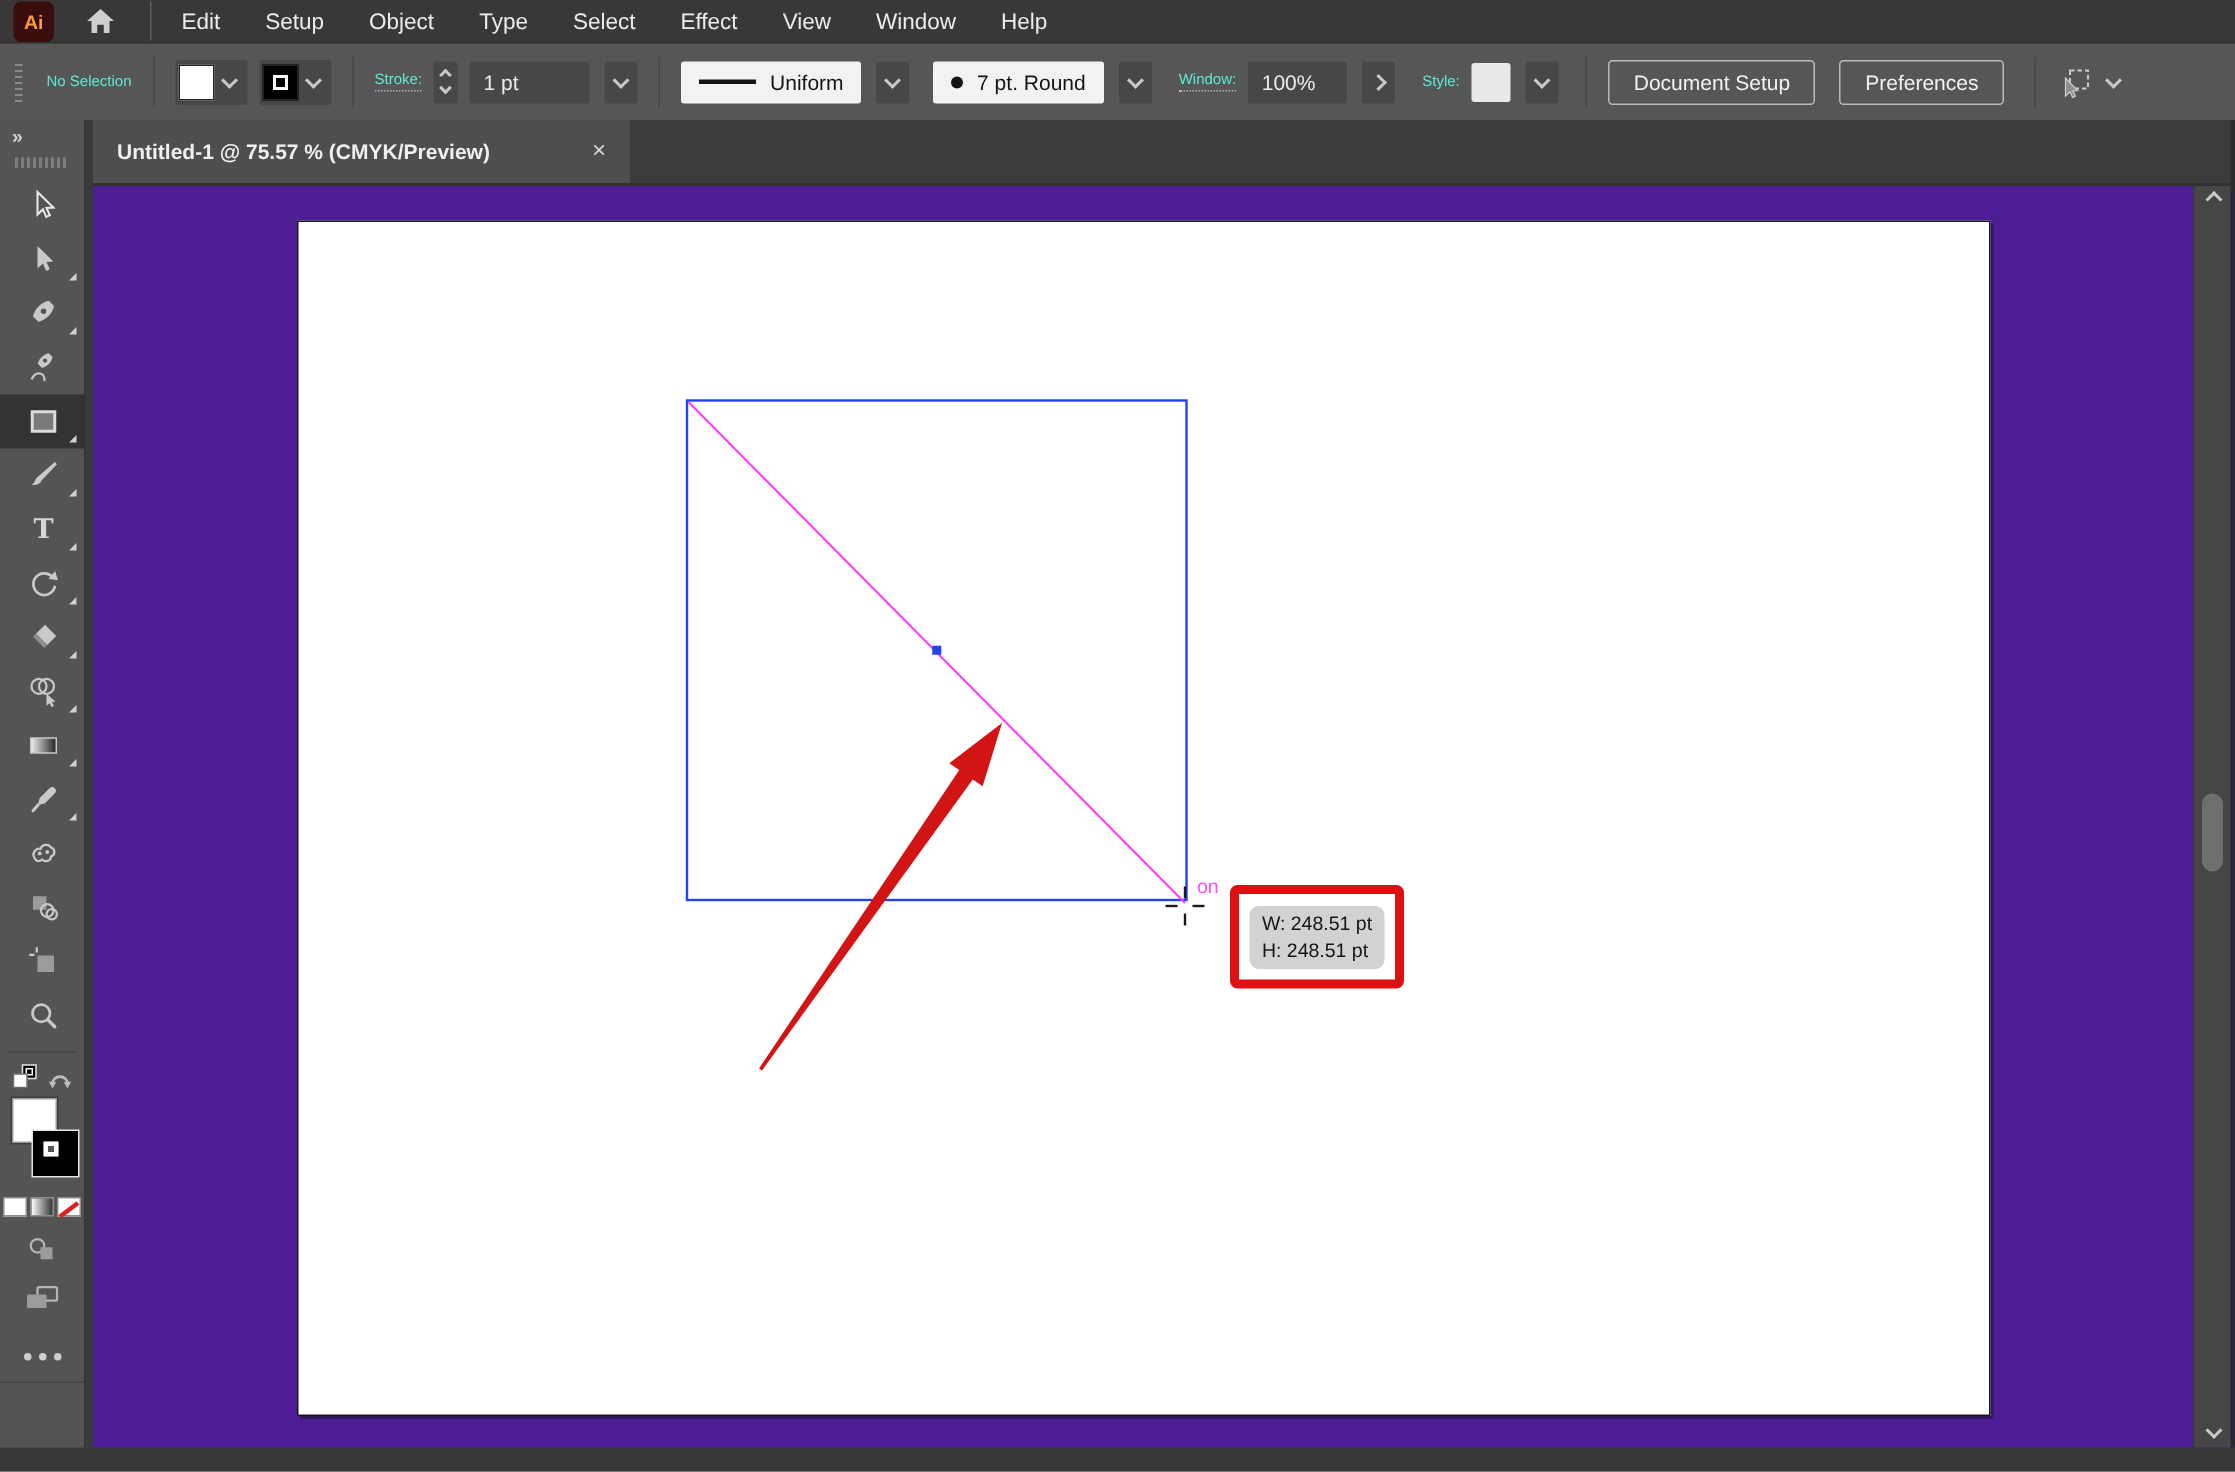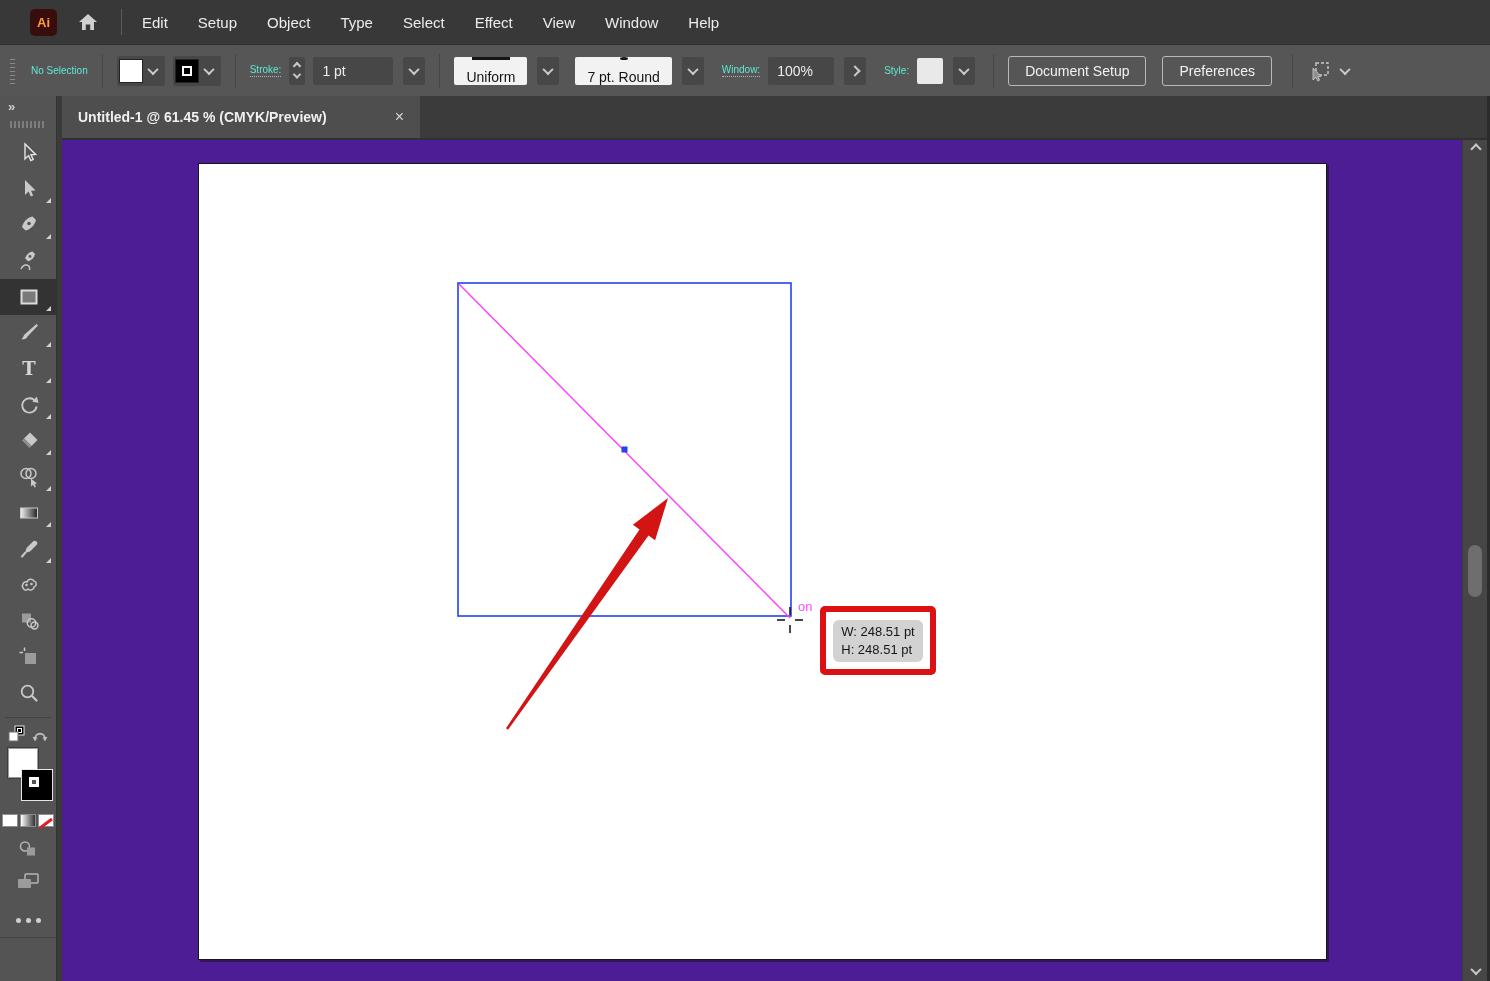--- a/index.html
+++ b/index.html
@@ -1,20 +1,20 @@
 <!DOCTYPE html>
 <html><head>
 <meta charset="utf-8">
 <style>
   * { margin:0; padding:0; box-sizing:border-box; }
   body { font-family:"Liberation Sans", sans-serif; background:#222; }
   .app { position:relative; width:1490px; height:981px; background:#383838; overflow:hidden; color:#e6e6e6; }
 
   
-  .menubar { height:44px; background:#383838; display:flex; align-items:center; padding-left:30px; }
+  .menubar { height:28px; background:#383838; display:flex; align-items:center; padding-left:9px; }
   .ai-logo { width:27px; height:27px; background:#3a0d0d; border-radius:5px; color:#ff9b3e;
              font-weight:bold; font-size:13px; display:flex; align-items:center; justify-content:center; }
   .home-btn { margin-left:20px; display:flex; align-items:center; }
   .mb-sep { width:1px; height:26px; background:#5c5c5c; margin:0 20px 0 22px; }
   .menu-items { display:flex; gap:30px; font-size:15px; color:#ececec; }
   .menu-items span { cursor:default; }
 
   
   .controlbar { height:52px; background:#565656; display:flex; align-items:center; padding:0 10px; gap:8px; border-top:1px solid #2e2e2e; }
   .vgrip { width:5px; height:26px; background:repeating-linear-gradient(0deg,#8a8a8a 0 1px,transparent 1px 4px); margin-right:8px; }
@@ -25,21 +25,21 @@
   .fill-sw { width:24px; height:24px; background:#fff; border:1px solid #232323; }
   .stroke-sw { width:24px; height:24px; background:#000; border:1px solid #232323; }
   .stroke-sw > div { margin:6px; width:10px; height:10px; border:2px solid #fff; }
   .chevbox { width:20px; height:28px; display:flex; align-items:center; justify-content:center; }
   .chev { width:8px; height:8px; border-right:2px solid #c9c9c9; border-bottom:2px solid #c9c9c9; transform:rotate(45deg) translate(-1px,-1px); }
   .chev.up { transform:rotate(-135deg); }
   .chev.right { transform:rotate(-45deg); }
   .chev.sm { width:6px; height:6px; }
   .stepper { width:16px; height:28px; display:flex; flex-direction:column; align-items:center; justify-content:center; gap:4px; background:#474747; border-radius:2px; }
   .field { background:#474747; height:28px; border-radius:2px; color:#ececec; font-size:14px; display:flex; align-items:center; padding:0 9px; }
-  .lightbox { background:#f2f2f2; height:28px; border-radius:2px; color:#141414; font-size:14px; display:flex; align-items:center; padding:0 12px; gap:9px;flex-direction:column; }
+  .lightbox { background:#f2f2f2; height:28px; border-radius:2px; color:#141414; font-size:14px; display:flex; align-items:center; padding:0 12px; gap:9px; }
   .pline { width:38px; height:3px; background:#141414; }
   .pdot { width:8px; height:8px; border-radius:50%; background:#141414; }
   .darkchev { background:#474747; border-radius:2px; height:28px; width:22px; display:flex; align-items:center; justify-content:center; margin-left:2px; }
   .style-sw { width:26px; height:26px; background:#e9e9e9; border-radius:2px; }
   .cb-btn { height:30px; padding:0 16px; border:1px solid #b9b9b9; border-radius:3px; background:transparent; color:#f2f2f2; font-size:14px; font-family:"Liberation Sans",sans-serif; white-space:nowrap; }
 
   
   .main { display:flex; height:885px; }
 
   
@@ -352,21 +352,21 @@
             <div></div>
             <div></div>
           </div>
         <div class="tp-foot"></div>
       </div>
     </div>
 
     <div class="rightcol">
       <div class="tabbar">
         <div class="doc-tab">
-          <span class="title">Untitled-1 @ 61.45 % (CMYK/Preview)</span>
+          <span class="title">Untitled-1 @ 75.57 % (CMYK/Preview)</span>
           <span class="close">×</span>
         </div>
       </div>
 
       <div class="canvas">
         <div class="artboard"></div>
 
         <svg class="overlay" width="1425" height="841" viewBox="0 0 1425 841">
 
           <rect x="396" y="143" width="333" height="333" fill="#ffffff" stroke="#2443f0" stroke-width="1.6"></rect>

